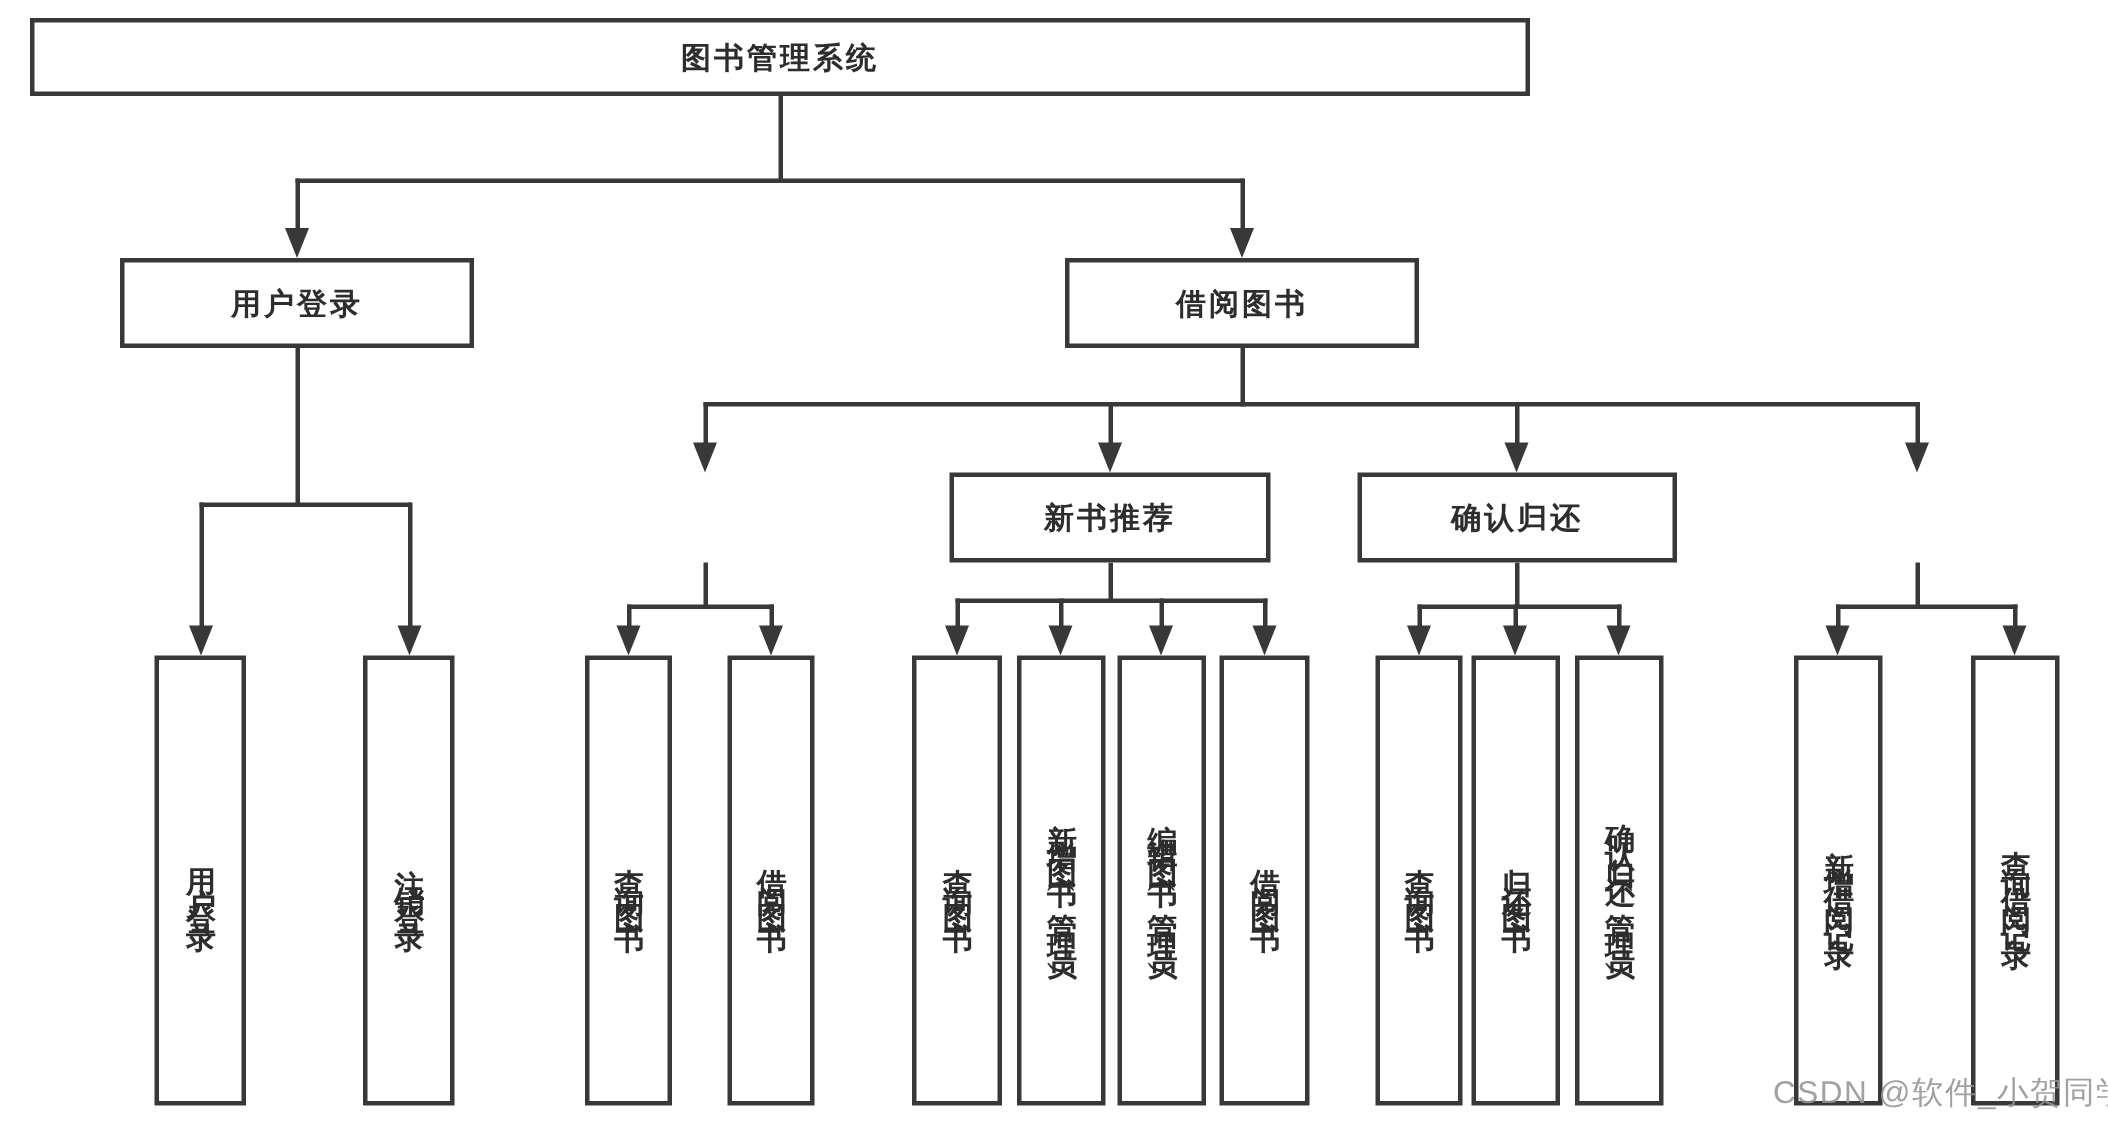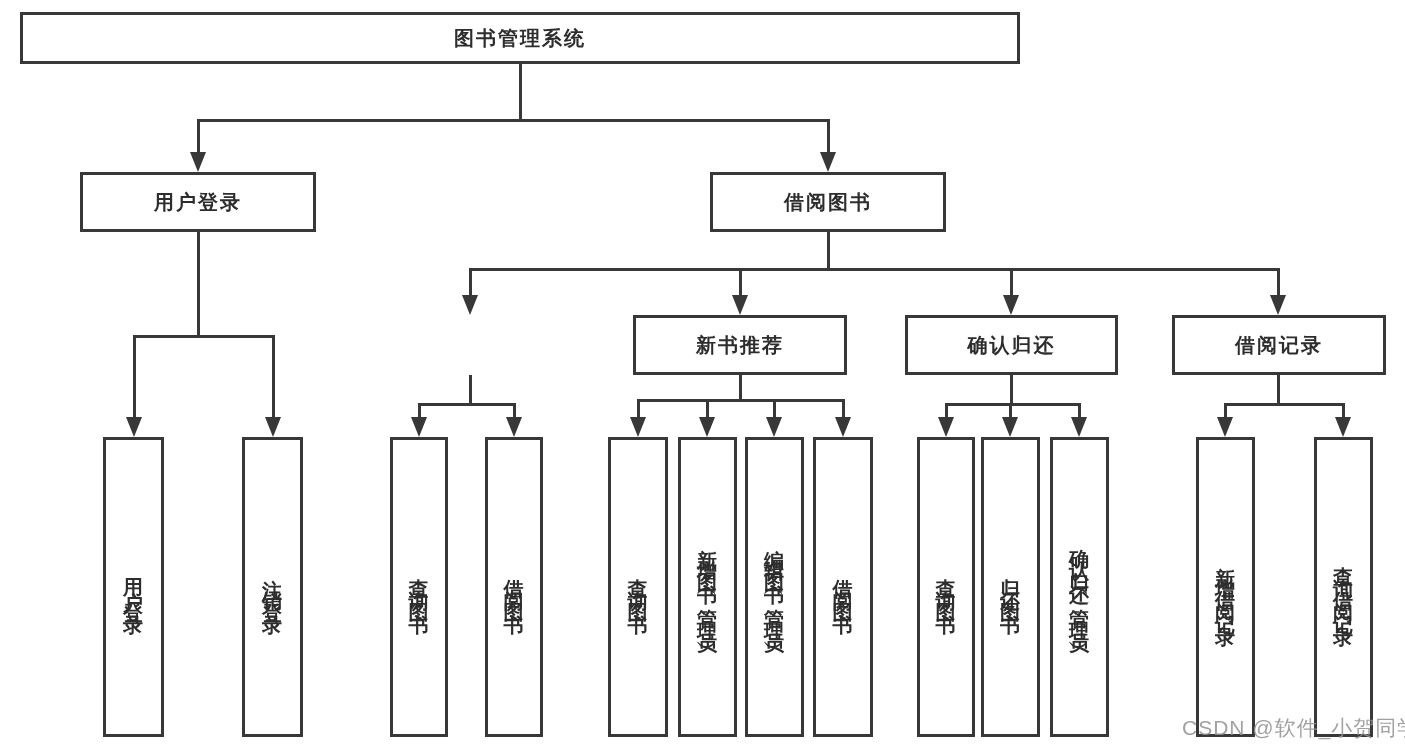--- a/index.html
+++ b/index.html
@@ -127,23 +127,20 @@
   <div class="node h" style="left:710px;top:172px;width:236px;height:60px">
     <span>借阅图书</span>
   </div>
 
   <div class="node h" style="left:633px;top:315px;width:214px;height:60px">
     <span>新书推荐</span>
   </div>
   <div class="node h" style="left:905px;top:315px;width:213px;height:60px">
     <span>确认归还</span>
   </div>
-  <div class="node h" style="left:1172px;top:315px;width:214px;height:60px">
-    <span>借阅记录</span>
-  </div>
 
   <div class="node v" style="left:103px;top:437px;width:61px;height:300px">
     <span>用户登录</span>
   </div>
   <div class="node v" style="left:242px;top:437px;width:61px;height:300px">
     <span>注销登录</span>
   </div>
 
   <div class="node v" style="left:390px;top:437px;width:58px;height:300px">
     <span>查询图书</span>

